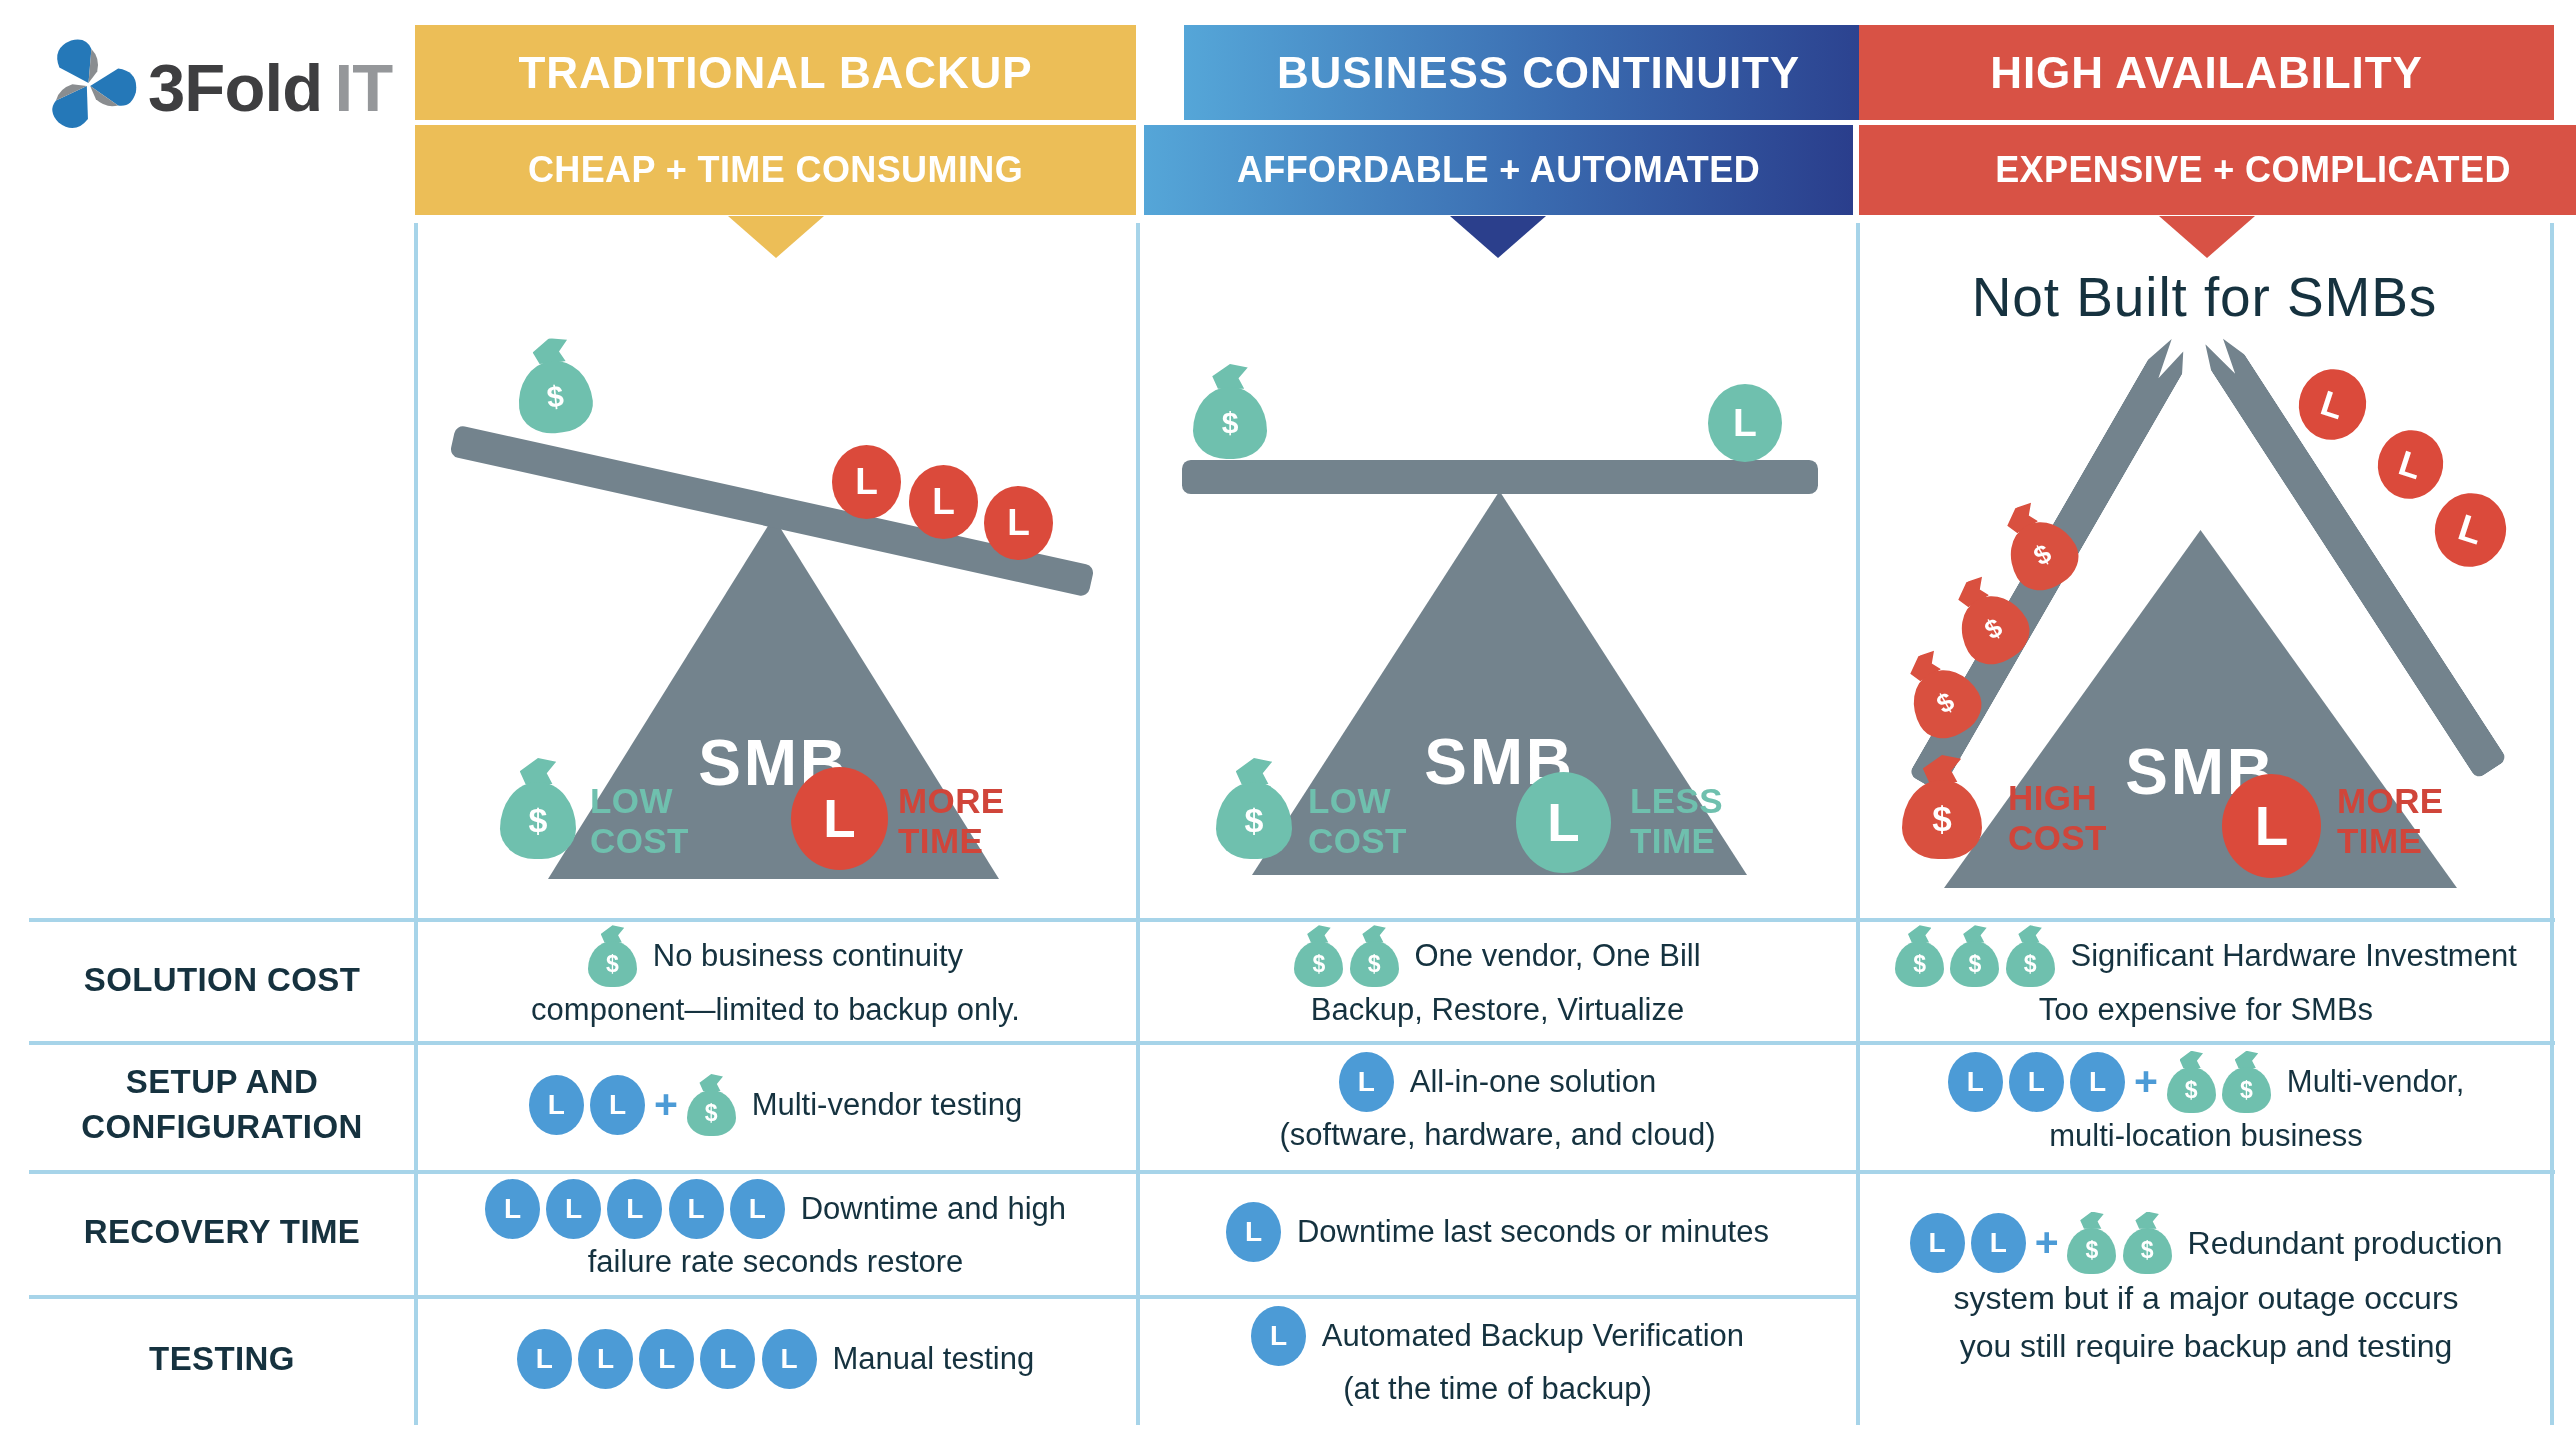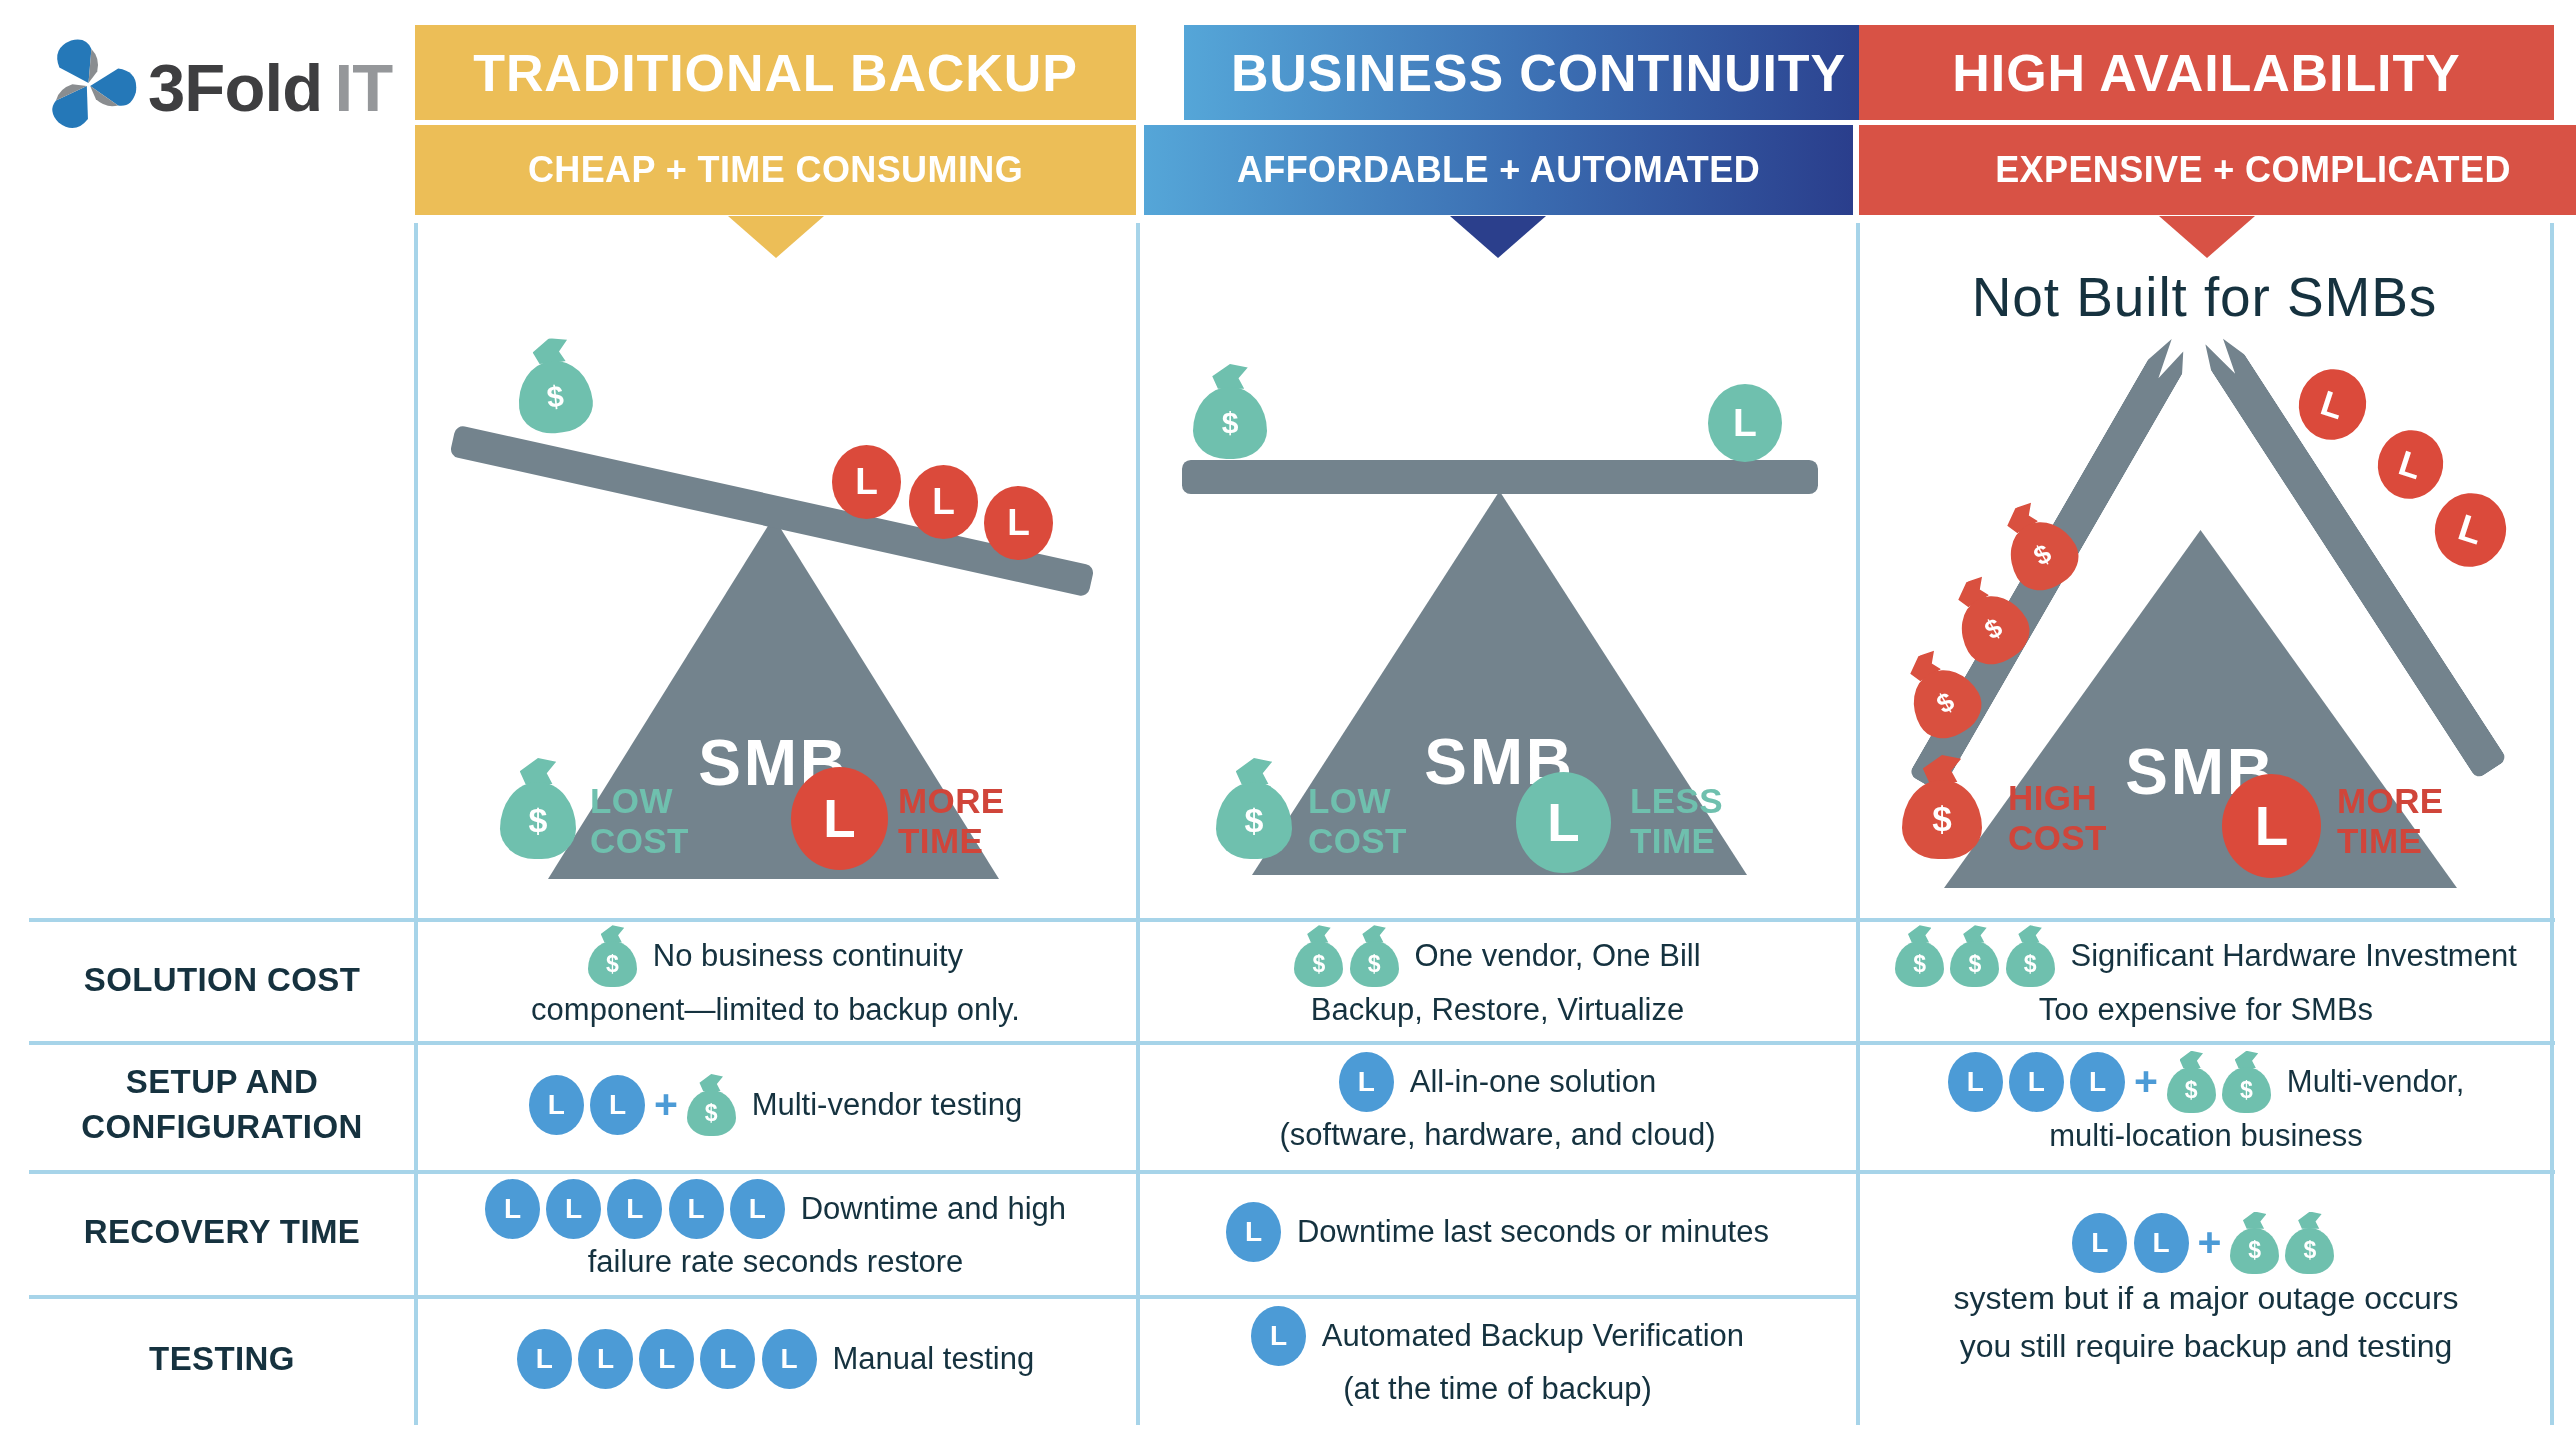--- a/index.html
+++ b/index.html
@@ -6,21 +6,21 @@
     --yellow:#ECBE57; --red:#D85245; --blue1:#55A6D8; --blue2:#2A3E8C;
     --teal:#6FC0AE; --cblue:#4C9BD6; --cred:#DB4A3B; --bagred:#D9503F;
     --gray:#73838D; --navy:#16323F; --line:#A7D4E9; --darkred:#D0453A;
   }
   *{margin:0;padding:0;box-sizing:border-box;}
   body{background:#fff;font-family:"Liberation Sans",sans-serif;}
   #stage{position:relative;width:2576px;height:1447px;background:#fff;overflow:hidden;}
   .abs{position:absolute;}
   
   .band{position:absolute;display:flex;align-items:center;justify-content:center;color:#fff;font-weight:bold;}
-  .band.title{height:95px;top:25px;font-size:52px;letter-spacing:0.9px;}
+  .band.title{height:95px;top:25px;font-size:44px;letter-spacing:0.9px;}
   .band.sub{height:90px;top:125px;font-size:36px;letter-spacing:0.4px;}
   .bg-yellow{background:var(--yellow);}
   .bg-bluegrad{background:linear-gradient(90deg,#55A6D8 0%,#3A6BB0 55%,#2A3E8C 100%);}
   .bg-red{background:var(--red);}
   .arrow-down{position:absolute;top:216px;width:0;height:0;border-left:48px solid transparent;border-right:48px solid transparent;border-top:42px solid #000;}
   
   .hline{position:absolute;height:4.4px;background:var(--line);}
   .vline{position:absolute;width:4.4px;background:var(--line);}
   
   .plank{position:absolute;background:var(--gray);border-radius:8.8px;}
@@ -329,20 +329,21 @@
           <span class="ic plus">+</span>
           <span class="ic bag-teal">
             <span class="knot"></span>
             <span class="body">$</span>
           </span>
           <span class="ic bag-teal">
             <span class="knot"></span>
             <span class="body">$</span>
           </span>
         </span>
+        <span class="txt">Redundant production</span>
       </div>
     <div>system but if a major outage occurs</div>
     <div>you still require backup and testing</div>
   </div>
 
   <div class="cell" style="left:422px;top:1299px;width:707px;height:120px;">
     <div class="l1">
         <span class="icons">
           <span class="ic clock-blue">L</span>
           <span class="ic clock-blue">L</span>

